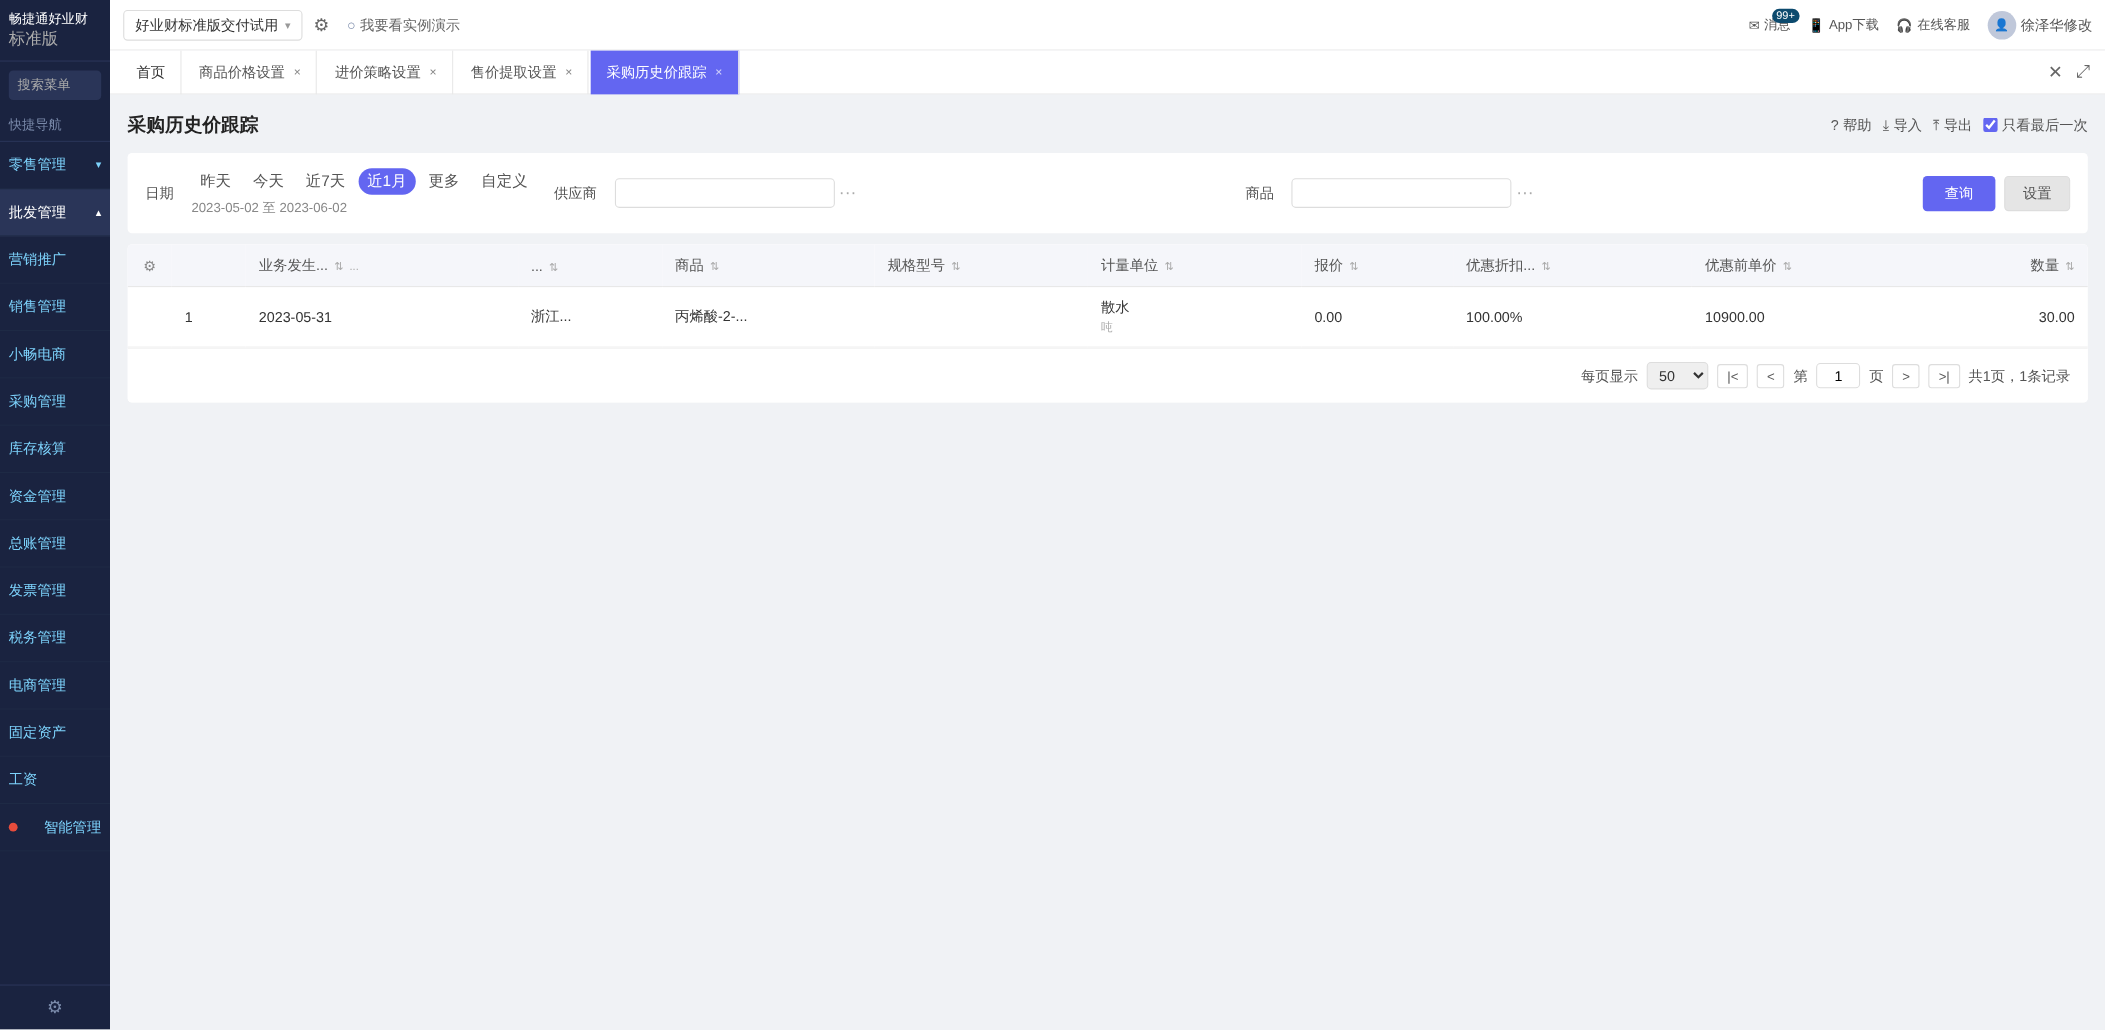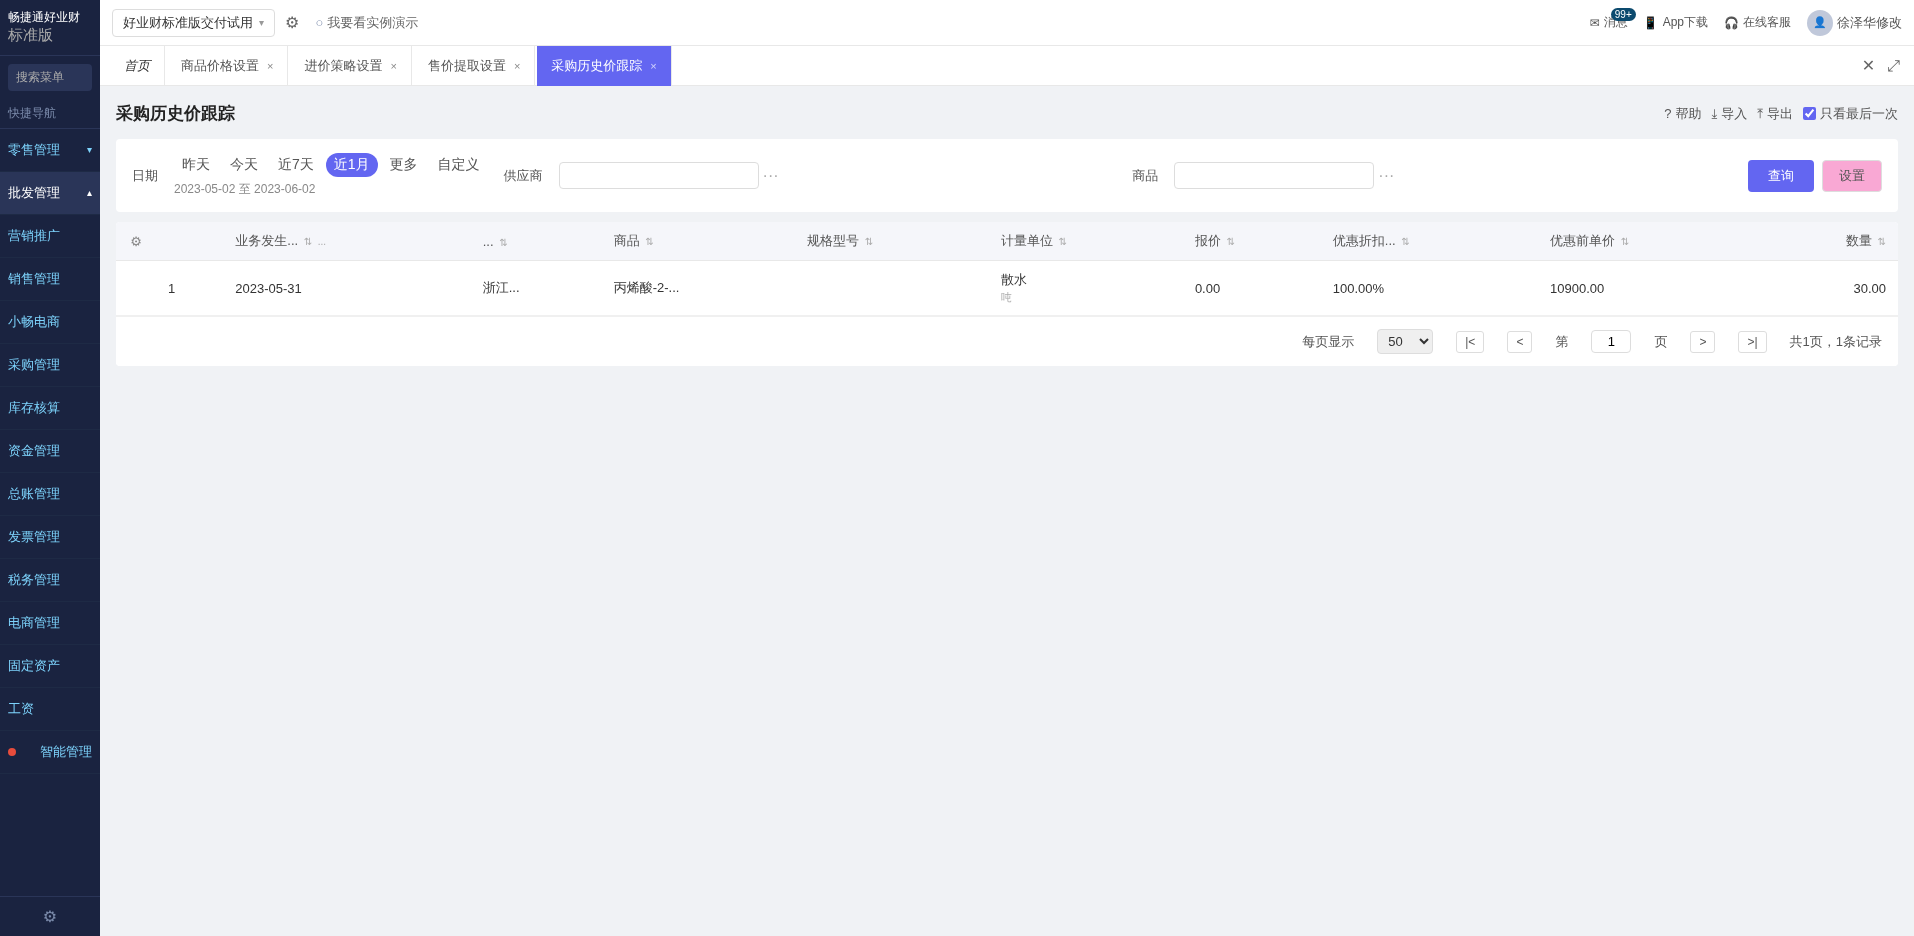--- a/index.html
+++ b/index.html
@@ -32,21 +32,21 @@
     .topbar-demo-icon { color: #7a8aaa; }
     .topbar-right { margin-left: auto; display: flex; align-items: center; gap: 16px; }
     .topbar-icon-item { display: flex; align-items: center; gap: 4px; color: #555; font-size: 12px; cursor: pointer; position: relative; }
     .badge { background: #0c4a6e; color: #fff; font-size: 10px; border-radius: 8px; padding: 1px 4px; position: absolute; top: -6px; right: -8px; }
     .topbar-user { display: flex; align-items: center; gap: 4px; color: #555; font-size: 13px; cursor: pointer; }
     .user-avatar { width: 26px; height: 26px; background: #c0c8da; border-radius: 50%; display: flex; align-items: center; justify-content: center; font-size: 11px; }
 
     
     .tabs-bar { background: #fff; height: 40px; display: flex; align-items: center; border-bottom: 1px solid #e8e8e8; padding: 0 10px; gap: 2px; }
     .tab { padding: 0 14px; height: 40px; display: flex; align-items: center; gap: 6px; font-size: 13px; color: #555; cursor: pointer; border-right: 1px solid #e8e8e8; white-space: nowrap; }
-    .tab.home { color: #333; font-weight: 500; font-style: italic; }
+    .tab.home { color: #333; font-weight: 500; }
     .tab.active { background: #6366f1; color: #fff; border-radius: 0; }
     .tab .close-btn { font-size: 11px; color: inherit; opacity: 0.7; margin-left: 2px; }
     .tab-actions { margin-left: auto; display: flex; gap: 4px; }
     .tab-action-btn { background: none; border: none; cursor: pointer; font-size: 16px; color: #666; padding: 2px 4px; }
 
     
     .page-content { flex: 1; overflow-y: auto; padding: 16px; background: #f0f2f5; }
 
     
     .page-header { display: flex; align-items: center; justify-content: space-between; margin-bottom: 14px; }
@@ -62,34 +62,34 @@
     .filter-label { font-size: 13px; color: #555; white-space: nowrap; }
     .date-filter-btns { display: flex; gap: 4px; align-items: center; }
     .date-btn { background: none; border: none; padding: 3px 8px; font-size: 14px; color: #555; cursor: pointer; border-radius: 3px; }
     .date-btn.active { background: #6366f1; color: #fff; border-radius: 12px; }
     .date-range { font-size: 12px; color: #888; margin-top: 4px; }
     .filter-input-wrap { display: flex; align-items: center; gap: 4px; flex: 1; }
     .filter-input { border: 1px solid #ddd; border-radius: 4px; padding: 5px 8px; font-size: 13px; width: 200px; color: #333; outline: none; }
     .filter-dots { color: #aaa; font-size: 16px; cursor: pointer; }
     .filter-actions { margin-left: auto; display: flex; gap: 8px; }
     .btn-primary { background: #6366f1; color: #fff; border: none; border-radius: 4px; padding: 6px 20px; font-size: 13px; cursor: pointer; }
-    .btn-default { background: #f9a8d4; color: #555; border: 1px solid #ddd; border-radius: 4px; padding: 6px 16px; font-size: 13px; cursor: pointer; }
+    .btn-default { background: #e5e5e5; color: #555; border: 1px solid #ddd; border-radius: 4px; padding: 6px 16px; font-size: 13px; cursor: pointer; }
 
     
     .table-wrap { background: #fff; border-radius: 4px; overflow: auto; }
     table { width: 100%; border-collapse: collapse; font-size: 13px; }
     thead tr { background: #f5f6fa; }
     th { padding: 10px 12px; text-align: left; color: #555; font-weight: 500; border-bottom: 1px solid #e8e8e8; white-space: nowrap; }
     th .sort-icon { color: #aaa; font-size: 10px; margin-left: 2px; }
     td { padding: 10px 12px; color: #333; border-bottom: 1px solid #f0f0f0; white-space: nowrap; }
     .col-settings { width: 40px; text-align: center; }
     .settings-gear { color: #888; cursor: pointer; }
 
     
-    .pagination { display: flex; align-items: center; justify-content: flex-end; padding: 12px 16px; background: #fff; border-top: 1px solid #f0f0f0; gap: 23px; font-size: 13px; color: #555; }
+    .pagination { display: flex; align-items: center; justify-content: flex-end; padding: 12px 16px; background: #fff; border-top: 1px solid #f0f0f0; gap: 8px; font-size: 13px; color: #555; }
     .pagination-select { border: 1px solid #ddd; border-radius: 4px; padding: 3px 6px; font-size: 13px; color: #333; }
     .pagination-btn { background: #fff; border: 1px solid #ddd; border-radius: 3px; padding: 3px 8px; cursor: pointer; color: #555; font-size: 12px; }
     .pagination-btn:disabled { color: #ccc; cursor: not-allowed; }
     .pagination-input { border: 1px solid #ddd; border-radius: 4px; padding: 3px 6px; width: 40px; text-align: center; font-size: 13px; }
   </style>
 </head>
 <body>
 
 <div class="sidebar">
   <div class="sidebar-logo">

